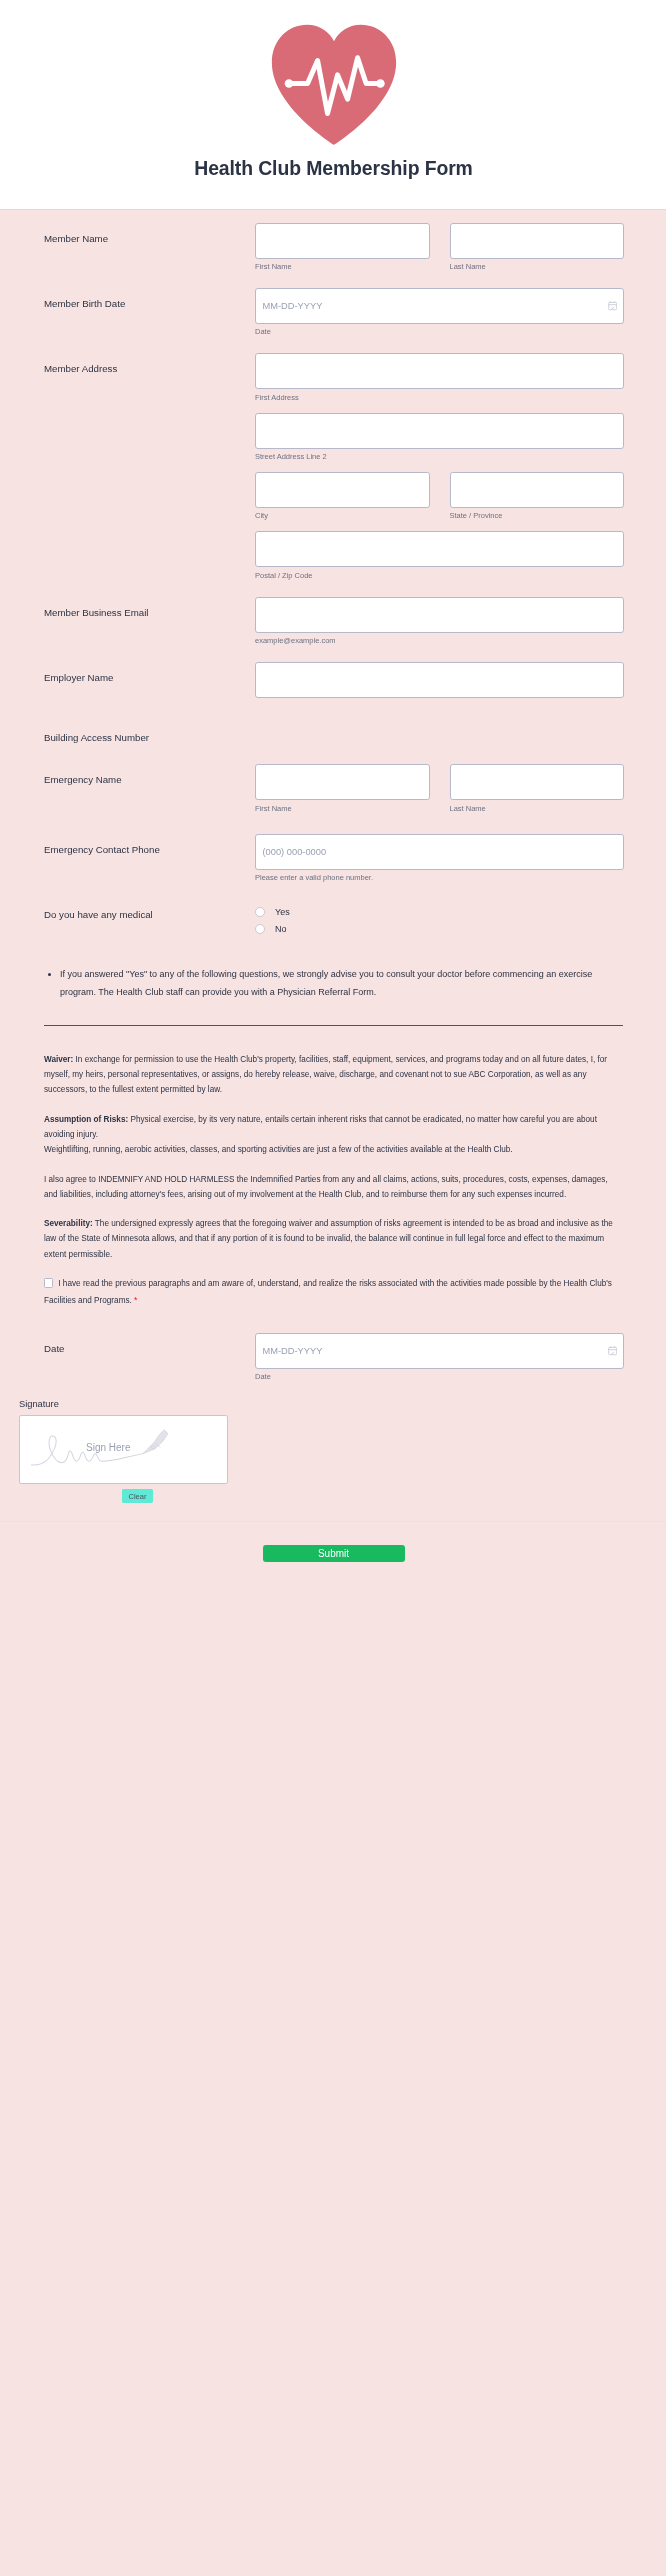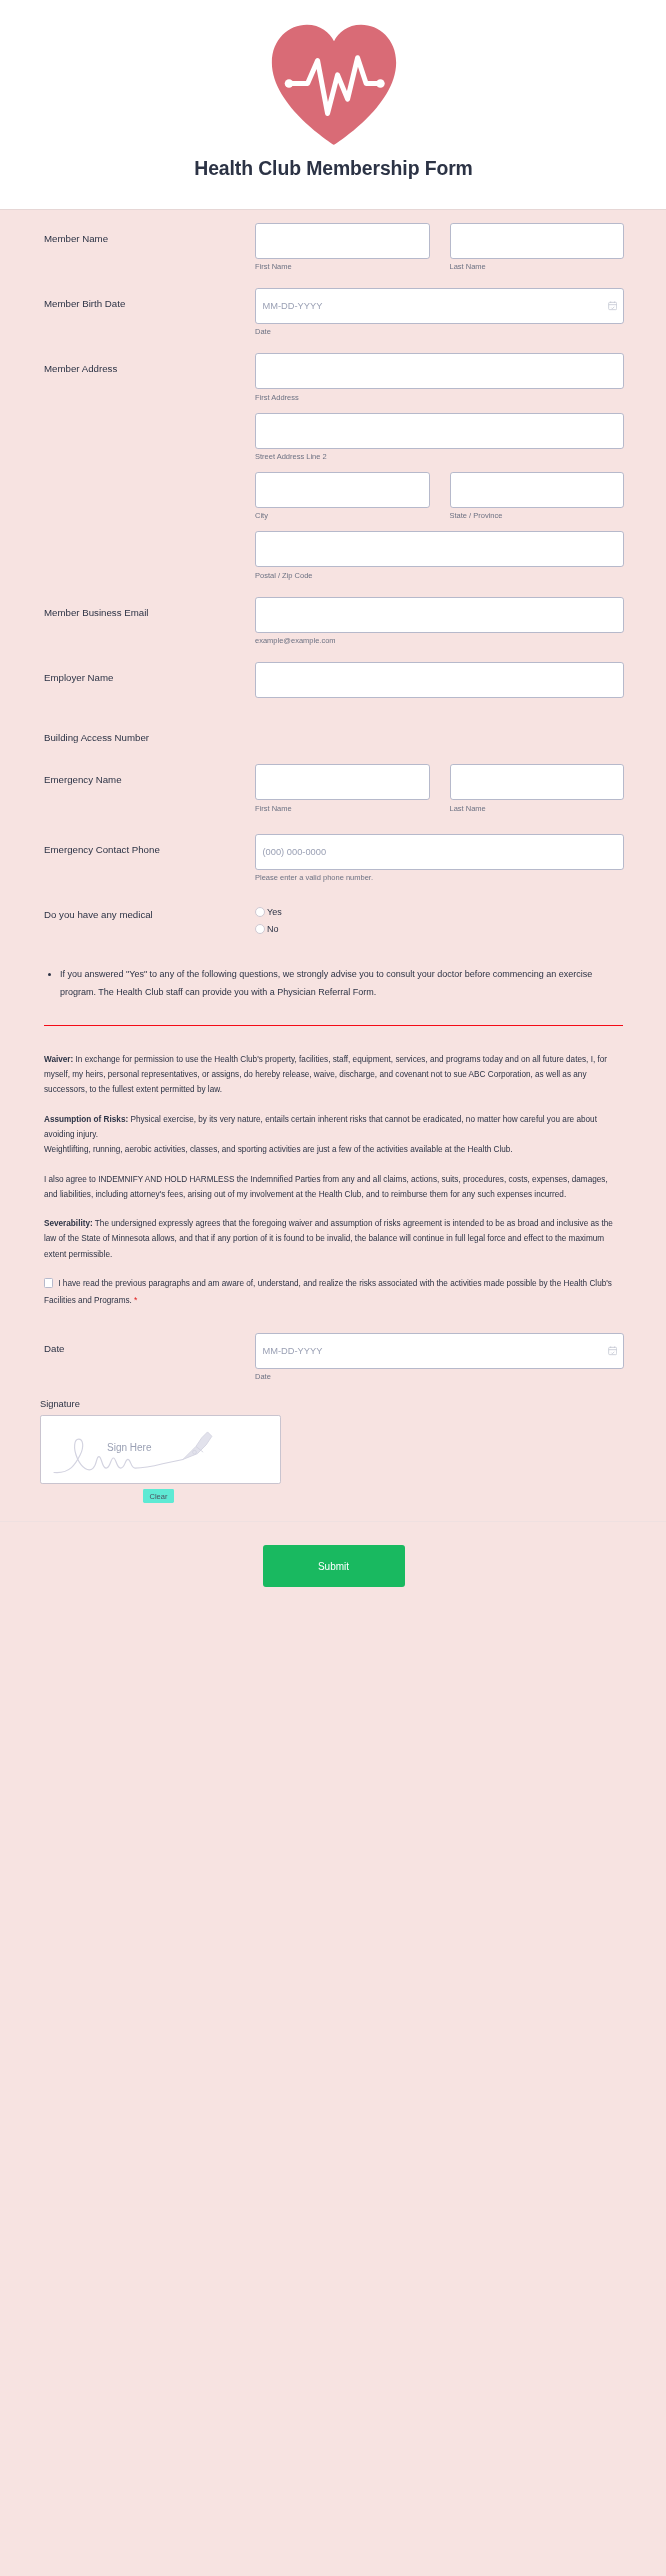--- a/index.html
+++ b/index.html
@@ -83,21 +83,21 @@
     height: 10px;
     pointer-events: none;
     color: #b9bcca;
   }
 
   
   .radio-group { padding-top: 4.3px; }
   .radio-item {
     display: flex;
     align-items: center;
-    gap: 2px;
+    gap: 10px;
     margin-bottom: 6.5px;
     font-size: 9px;
     color: #2c3345;
   }
   .radio-dot {
     width: 10px;
     height: 10px;
     border-radius: 50%;
     background: #ffffff;
     border: 0.7px solid #cfc9d2;
@@ -149,24 +149,24 @@
     height: 10px;
     border: 0.7px solid #b6b9cb;
     border-radius: 1.4px;
     background: #ffffff;
     vertical-align: -2.2px;
     margin-right: 5px;
   }
   .req-star { color: #e01b1b; font-size: 8.6px; }
 
   
-  .sig-block { padding: 0 40px; margin-top: 15px; }
+  .sig-block { padding: 0 19px; margin-top: 15px; }
   .sig-label { font-size: 9.3px; color: #2c3345; margin-bottom: 5.7px; }
   .sig-pad {
-    width: 241px;
+    width: 209px;
     height: 69px;
     background: #ffffff;
     border: 0.7px solid #c9c4cf;
     border-radius: 2.2px;
     position: relative;
     overflow: hidden;
   }
   .sig-art { position: absolute; inset: 0; }
   .sig-text {
     position: absolute;
@@ -195,21 +195,21 @@
   .rule-light {
     border: 0;
     border-top: 0.7px solid #efe0e0;
     margin: 18.6px 0 0 0;
   }
 
   
   .submit-row { text-align: center; padding: 23px 0 33px 0; }
   .submit-btn {
     width: 142px;
-    height: 42px;
+    height: 17px;
     background: #19b960;
     color: #ffffff;
     border: 0;
     border-radius: 2.9px;
     font-size: 10px;
     font-family: "Liberation Sans", sans-serif;
     cursor: pointer;
   }
 </style>
 </head>

